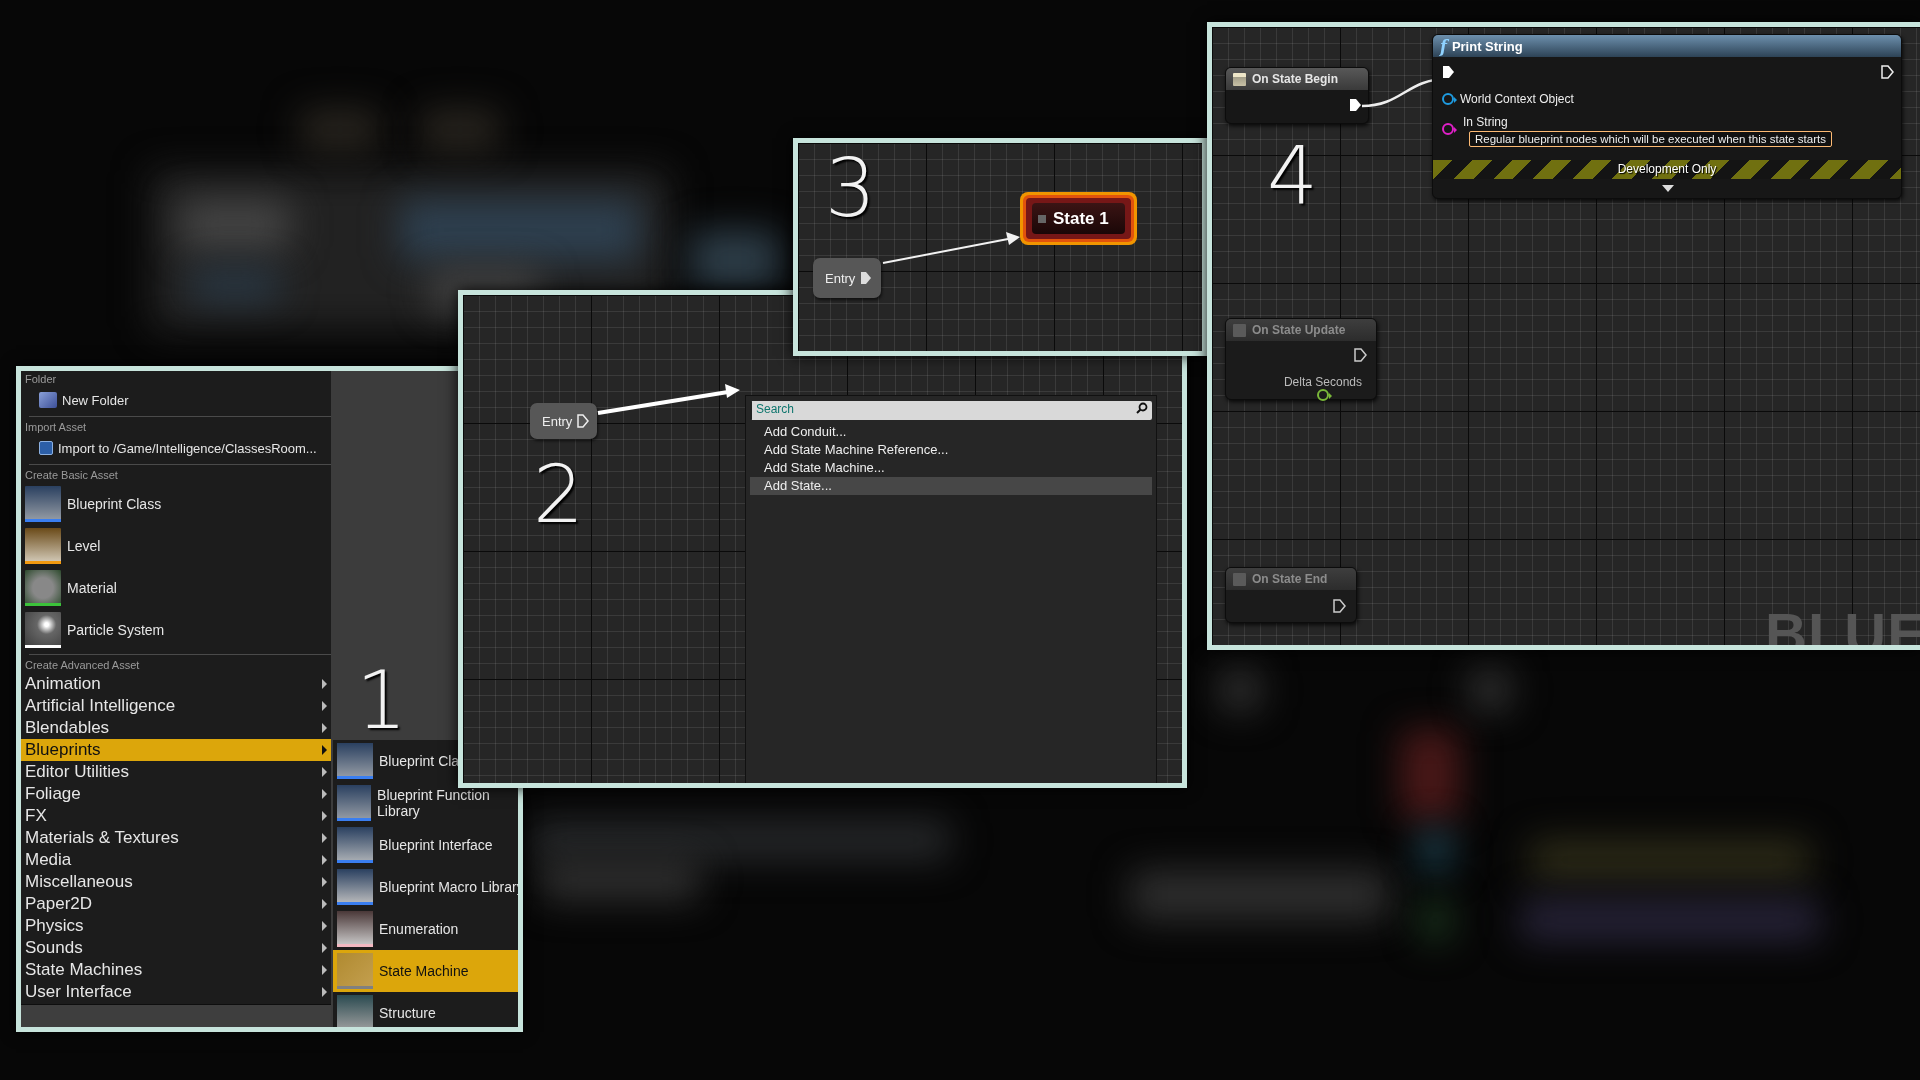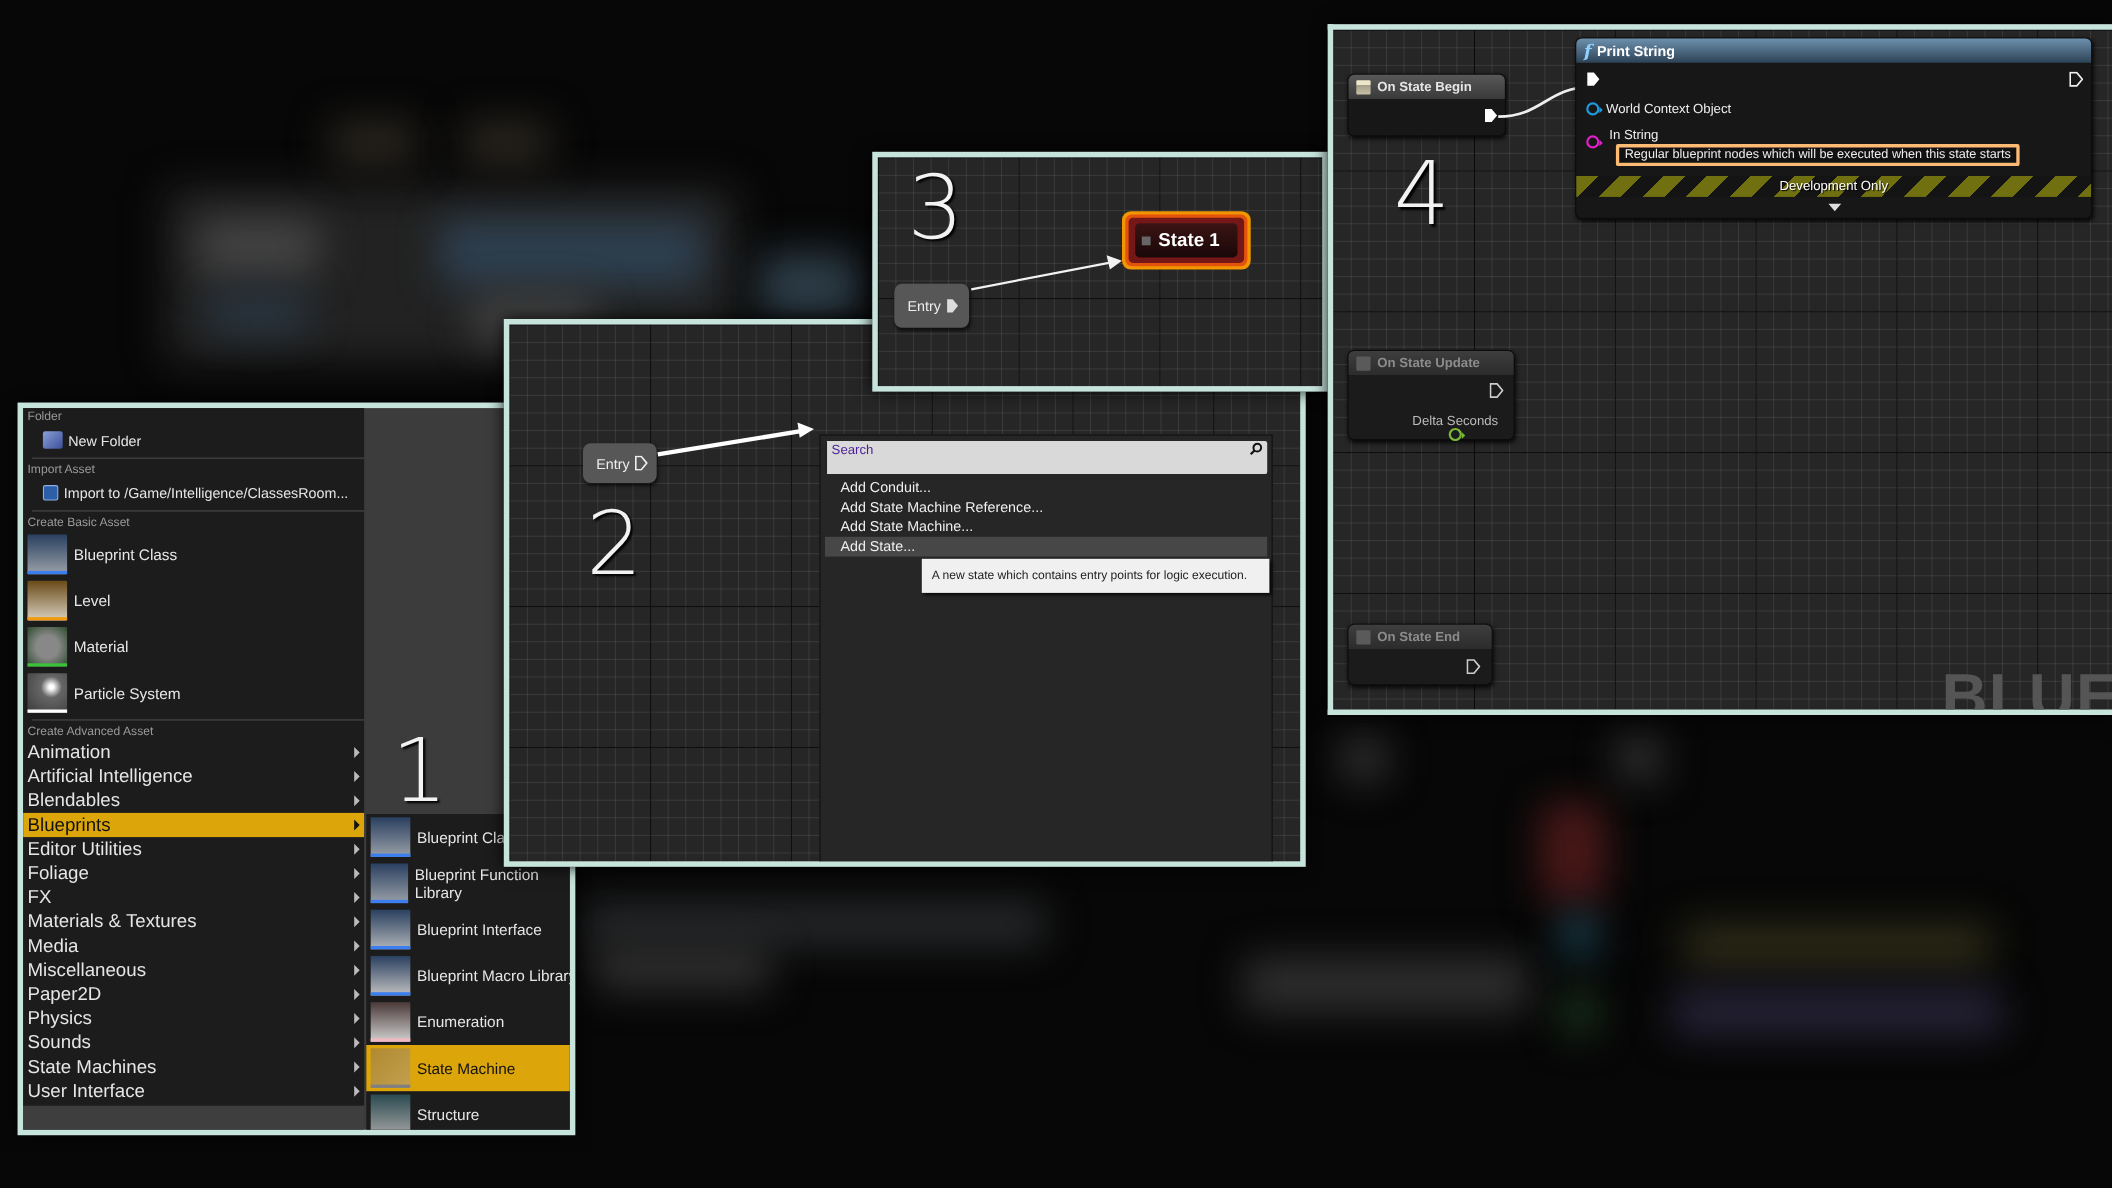--- a/index.html
+++ b/index.html
@@ -42,22 +42,22 @@
   #p1 .sub .item { height: 42px; display: flex; align-items: center; font-size: 14px; padding-left: 4px; }
   #p1 .sub .item.active { background: #dca60b; color: #111; }
   #p1 .sub .tile { width: 36px; height: 36px; margin-right: 6px; position: relative; }
   #p1 .sub .tile::after { content: ""; position: absolute; left: 0; right: 0; bottom: 0; height: 3px; background: var(--bar); }
 
   
   #p2 { left: 458px; top: 290px; width: 729px; height: 498px; }
   .entry { position: absolute; background: #575757; border-radius: 7px; font-size: 13px; color: #eee;
     display: flex; align-items: center; padding-left: 12px; box-shadow: 1px 2px 3px rgba(0,0,0,0.6); }
   .ctx { position: absolute; left: 282px; top: 100px; width: 412px; height: 398px; background: #262626; border: 1px solid #111; }
-  .ctx .search { margin: 5px 4px 3px 4px; height: 30px; background: #d9d9d9; border-radius: 2px; position: relative;
-    font-size: 12px; color: #4c1d95; line-height: 17px; padding-left: 4px; border-left: 2px solid #222; }
+  .ctx .search { margin: 5px 4px 3px 4px; height: 19px; background: #d9d9d9; border-radius: 2px; position: relative;
+    font-size: 12px; color: #0f766e; line-height: 17px; padding-left: 4px; border-left: 2px solid #222; }
   .ctx .search .mag { position: absolute; right: 4px; top: 1px; width: 12px; height: 12px; }
   .ctx .opt { height: 18px; font-size: 13px; line-height: 18px; padding-left: 14px; margin: 0 4px; color: #eee; }
   .ctx .opt.hl { background: #474747; }
   .tip { position: absolute; left: 92px; top: 112px; width: 316px; height: 31px; background: #f0f0f0; color: #222;
     font-size: 11px; line-height: 31px; padding-left: 9px; box-shadow: 2px 2px 3px rgba(0,0,0,0.8); }
 
   
   #p3 { left: 793px; top: 138px; width: 414px; height: 218px; }
   .state { position: absolute; left: 222px; top: 49px; width: 117px; height: 53px; border-radius: 8px;
     background: #f19500; padding: 3px; }
@@ -74,21 +74,21 @@
     font-size: 12px; font-weight: bold; background: linear-gradient(#585858, #3a3a3a); }
   .node .hdr .evi { width: 13px; height: 13px; margin-right: 6px; background: linear-gradient(#eee6c8 30%, #a29d88 30%, #c8c1a6); border-radius: 1px; }
   .node.dim .hdr { color: #8c8c8c; background: linear-gradient(#3e3e3e, #2c2c2c); }
   .node.dim .hdr .evi { background: #5a5a5a; }
   .node.dim { background: #1b1b1b; }
   .execpin { position: absolute; width: 13px; height: 14px; }
   .fn .hdr { background: linear-gradient(#6d90ad, #2d4356); color: #fff; font-size: 13px; }
   .pinrow { position: absolute; font-size: 12px; color: #eee; display: flex; align-items: center; }
   .dataring { width: 12px; height: 12px; border-radius: 50%; border: 2px solid; position: relative; margin-right: 6px; }
   .dataring::after { content: ""; position: absolute; right: -5px; top: 2px; border-top: 3px solid transparent; border-bottom: 3px solid transparent; border-left: 3px solid; border-left-color: inherit; }
-  .strbox { position: absolute; border: 3px solid #fdba74; border-radius: 2px; font-size: 11.5px; color: #eee; padding: 1px 5px; background: #111; white-space: nowrap; }
+  .strbox { position: absolute; border: 1px solid #fdba74; border-radius: 2px; font-size: 11.5px; color: #eee; padding: 1px 5px; background: #111; white-space: nowrap; }
   .devonly { position: absolute; left: 0; right: 0; top: 125px; height: 19px;
     background: repeating-linear-gradient(135deg, #707010 0 14px, #141414 14px 28px); text-align: center; font-size: 12px; line-height: 19px; color: #fff; text-shadow: 1px 1px 1px #000; }
   .watermark { position: absolute; left: 553px; top: 578px; font-size: 58px; font-weight: bold; color: #555; letter-spacing: 1px; line-height: 1; }
 </style>
 </head>
 <body>
 
 <div>
   <div class="blur" style="left:150px;top:170px;width:520px;height:160px;background:#222;"></div>
   <div class="blur" style="left:300px;top:110px;width:80px;height:40px;background:#2a2620;"></div>
@@ -259,21 +259,20 @@
           <circle cx="7" cy="5" r="3.5" fill="none" stroke="#111" stroke-width="1.8"></circle>
           <line x1="4.5" y1="7.5" x2="1" y2="11" stroke="#111" stroke-width="2"></line>
         </svg>
     </div>
     <div id="ctx-options">
         <div class="opt">Add Conduit...</div>
         <div class="opt">Add State Machine Reference...</div>
         <div class="opt">Add State Machine...</div>
         <div class="opt hl">Add State...</div>
       </div>
-    <div class="tip">A new state which contains entry points for logic execution.</div>
   </div>
 </div>
 
 <div id="p3" class="panel grid">
   <div class="bignum" style="left:27px;top:6px;font-size:80px;">3</div>
   <div class="entry" style="left:15px;top:115px;width:68px;height:40px;">
     <span>Entry</span>
     <svg width="12" height="14" style="margin-left:5px">
         <path d="M1 1 H6 L11 7 L6 13 H1 Z" fill="#ddd"></path>
       </svg>

